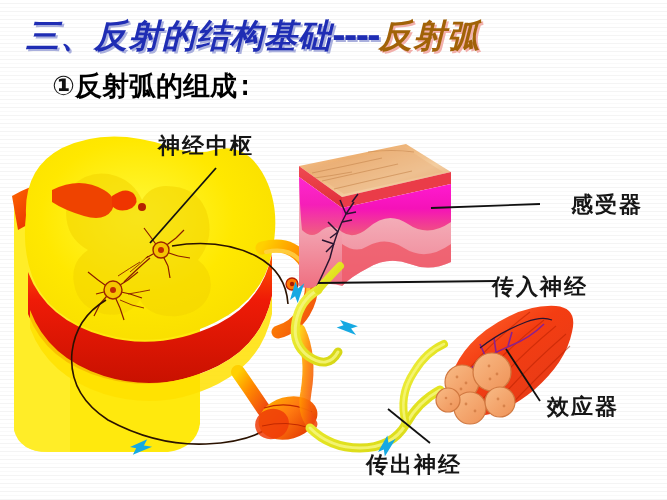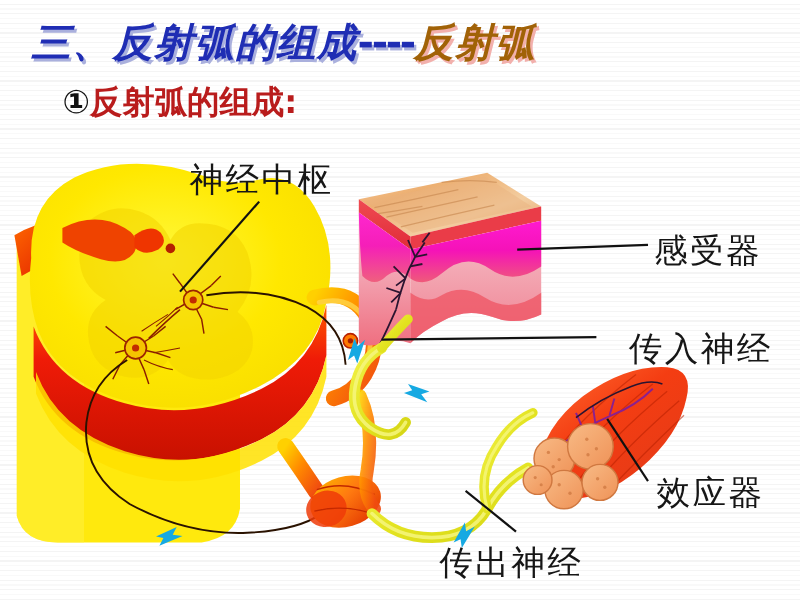--- a/index.html
+++ b/index.html
@@ -39,32 +39,32 @@
   .t-dash{color:#1f2db4;text-shadow:2px 2px 0 #aab0dd;letter-spacing:-2px;font-style:normal;}
   .t-red{color:#a16207;text-shadow:2px 2px 0 #f2b0ac;}
 
   #subtitle{
     position:absolute;left:52px;top:68px;
     white-space:nowrap;
     font-size:27px;font-weight:bold;
     line-height:36px;
   }
   #subtitle .s-num{color:#111111;}
-  #subtitle .s-red{color:#b91c1c;}
+  #subtitle .s-red{color:#000000;font-family:Liberation Mono, monospace;}
 
   
   .lbl{
     position:absolute;white-space:nowrap;
-    font-size:28px;font-weight:normal;color:#161616;
+    font-size:22px;font-weight:bold;color:#161616;
     font-family:"DejaVu Sans","Liberation Sans",sans-serif;
     letter-spacing:2px;
   }
   #lbl-center{left:158px;top:131px;}
-  #lbl-receptor{left:545px;top:190px;}
-  #lbl-afferent{left:524px;top:272px;}
+  #lbl-receptor{left:571px;top:190px;}
+  #lbl-afferent{left:492px;top:272px;}
   #lbl-effector{left:547px;top:392px;text-align:right;}
   #lbl-efferent{left:366px;top:450px;}
 
   svg#art{position:absolute;left:0;top:0;width:667px;height:500px;}
 </style>
 </head>
 <body>
 
 <div id="slide"></div>
 
@@ -351,21 +351,21 @@
   <g stroke="#111111" stroke-width="1.8" fill="none">
     <path d="M216 168 L150 243"></path>
     <path d="M431 208 L540 204"></path>
     <path d="M318 283 L497 281"></path>
     <path d="M540 401 L506 349"></path>
     <path d="M388 409 L430 443"></path>
   </g>
 </svg>
 
 <div id="title-row">
-  <span class="t-blue">三、反射弧的组成</span><span class="t-dash">----</span><span class="t-red">反射弧</span>
+  <span class="t-blue">三、反射的结构基础</span><span class="t-dash">----</span><span class="t-red">反射弧</span>
 </div>
 
 <div id="subtitle">
   <span class="s-num">①</span><span class="s-red">反射弧的组成:</span>
 </div>
 
 <div class="lbl" id="lbl-center">神经中枢</div>
 <div class="lbl" id="lbl-receptor">感受器</div>
 <div class="lbl" id="lbl-afferent">传入神经</div>
 <div class="lbl" id="lbl-effector">效应器</div>

